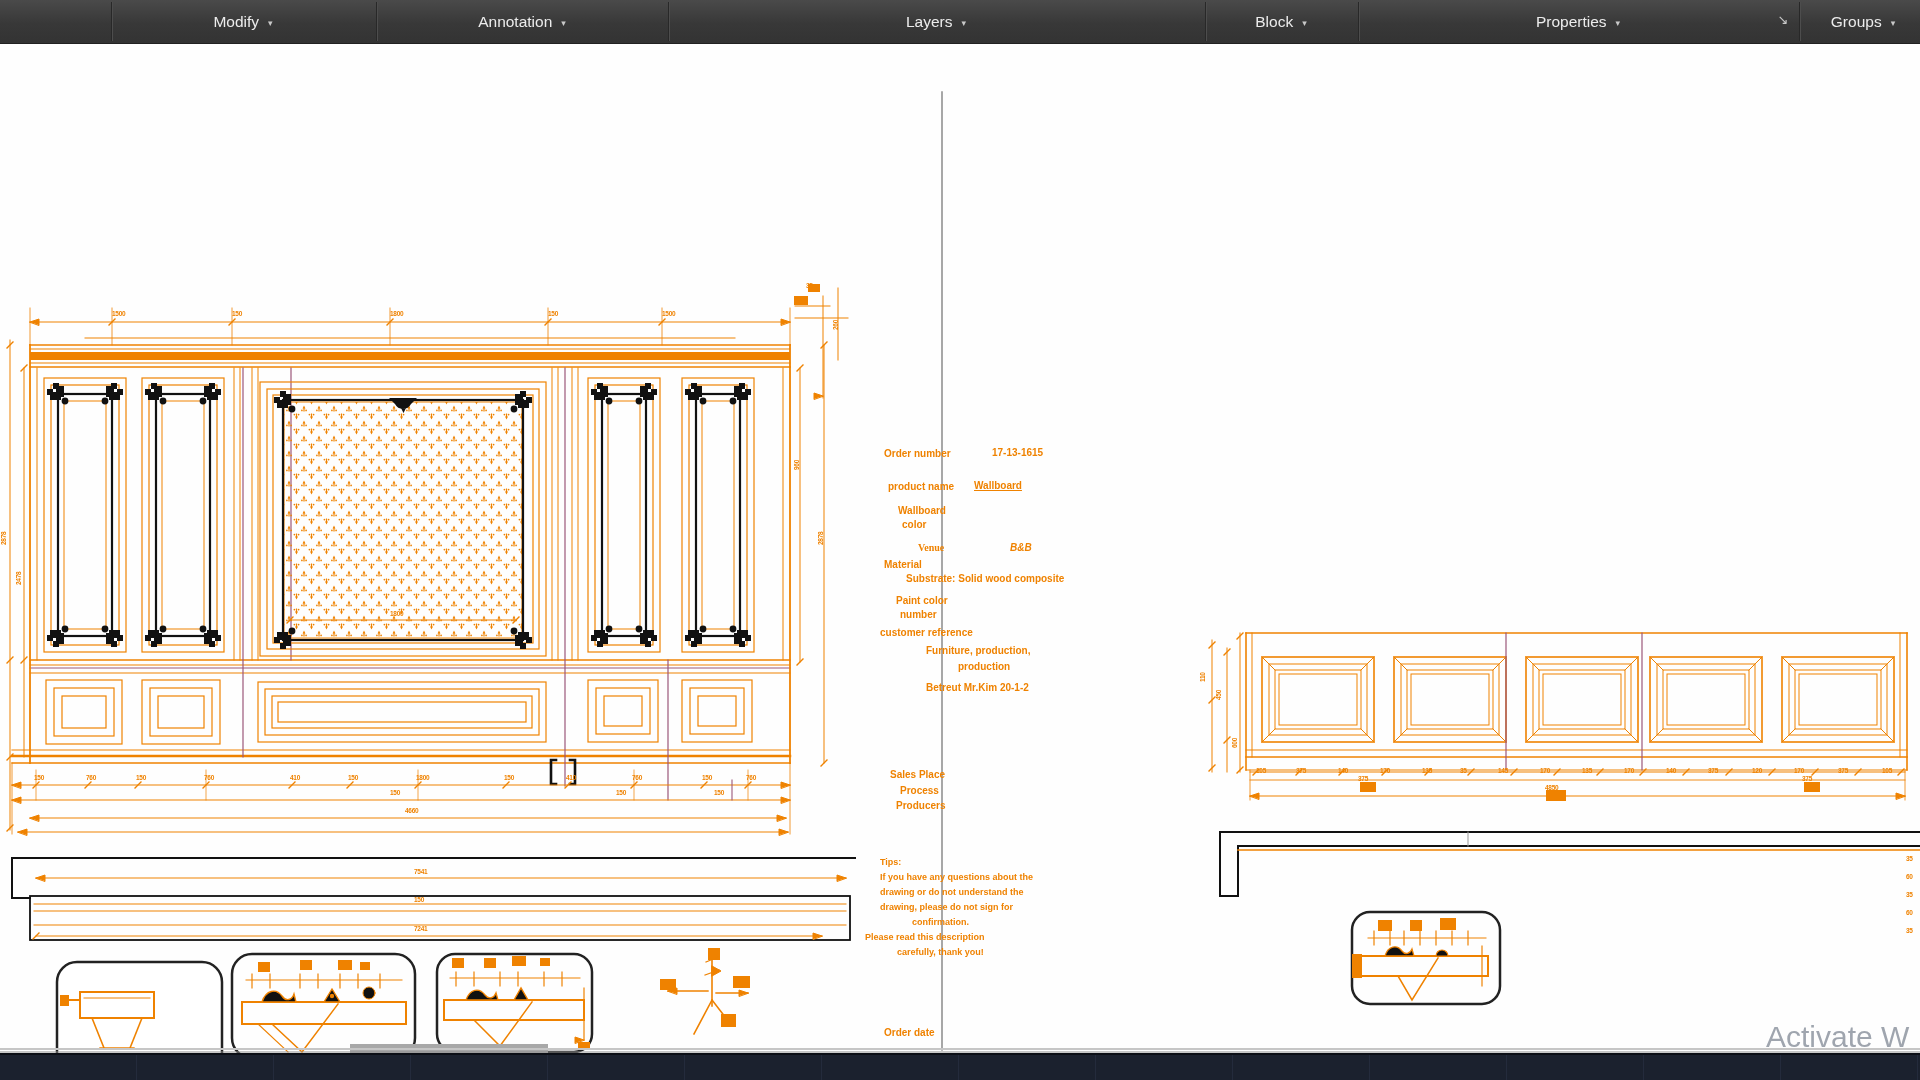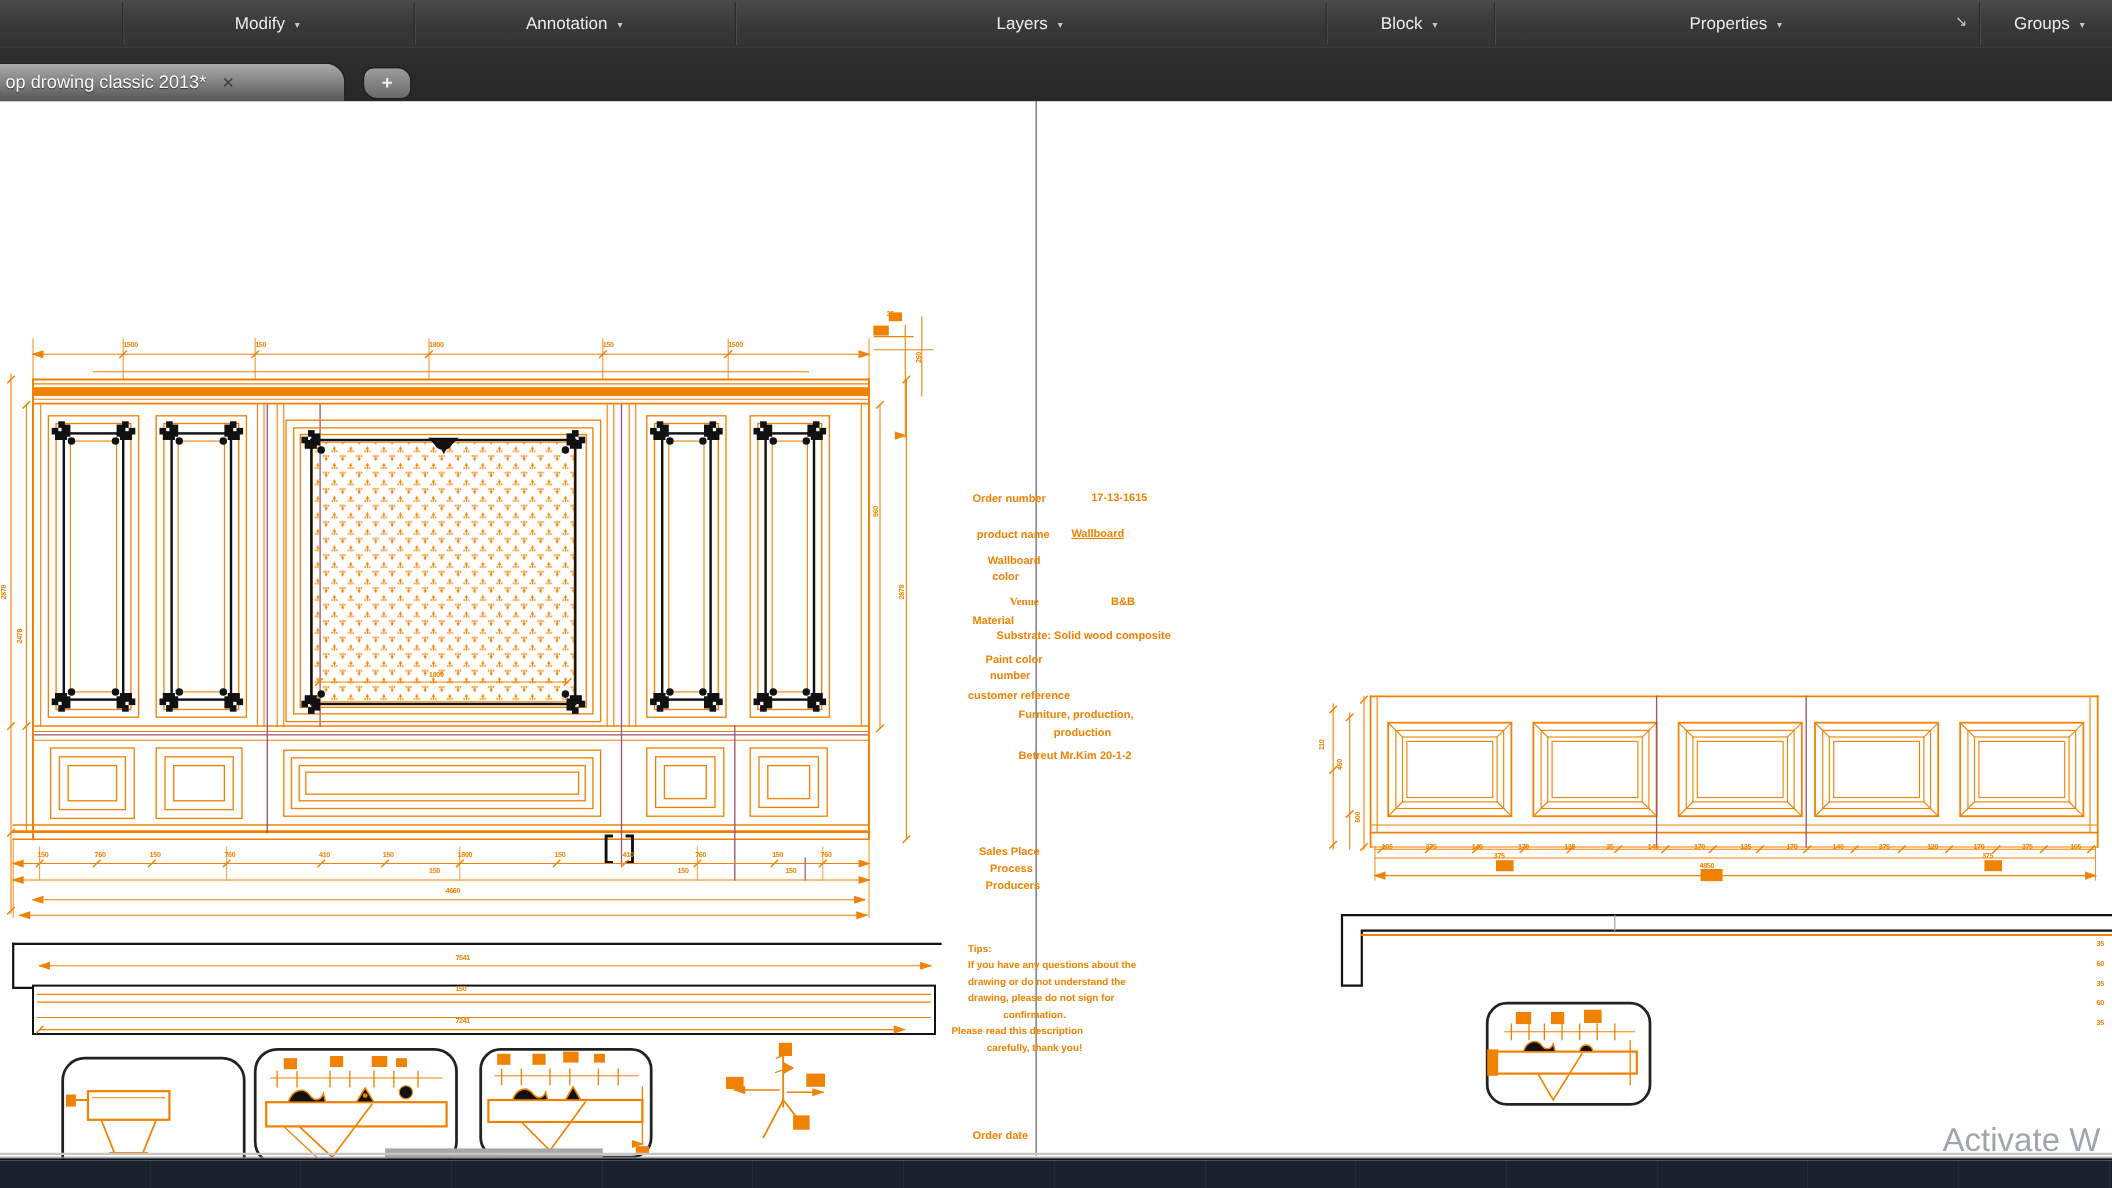--- a/index.html
+++ b/index.html
@@ -422,21 +422,21 @@
         </g>
     </svg>
     <div id="notes">
         <span style="left: 884px; top: 449px; font-size: 10px;">Order number</span>
         <span style="left: 992px; top: 448px; font-size: 10px;">17-13-1615</span>
         <span style="left: 888px; top: 482px; font-size: 10px;">product name</span>
         <span class="u" style="left: 974px; top: 481px; font-size: 10px;">Wallboard</span>
         <span style="left: 898px; top: 506px; font-size: 10px;">Wallboard</span>
         <span style="left: 902px; top: 520px; font-size: 10px;">color</span>
         <span style="left: 918px; top: 543px; font-size: 10px; font-family: Liberation Serif, serif;">Venue</span>
-        <span style="left: 1010px; top: 543px; font-size: 10px;">B&amp;B</span>
+        <span style="left: 1010px; top: 543px; font-size: 10px; font-style: italic;">B&amp;B</span>
         <span style="left: 884px; top: 560px; font-size: 10px;">Material</span>
         <span style="left: 906px; top: 574px; font-size: 10px;">Substrate: Solid wood composite</span>
         <span style="left: 896px; top: 596px; font-size: 10px;">Paint color</span>
         <span style="left: 900px; top: 610px; font-size: 10px;">number</span>
         <span style="left: 880px; top: 628px; font-size: 10px;">customer reference</span>
         <span style="left: 926px; top: 646px; font-size: 10px;">Furniture, production,</span>
         <span style="left: 958px; top: 662px; font-size: 10px;">production</span>
         <span style="left: 926px; top: 683px; font-size: 10px;">Betreut Mr.Kim 20-1-2</span>
         <span style="left: 890px; top: 756px; font-size: 10px; margin-top: 14px;">Sales Place</span>
         <span style="left: 900px; top: 786px; font-size: 10px;">Process</span>
@@ -539,22 +539,15 @@
         <span>Properties</span>
         <span class="dd">▾</span>
       </div>
     <div class="plabel" style="left:1863px">
         <span>Groups</span>
         <span class="dd">▾</span>
       </div>
     <div class="launcher" style="left:1783px">↘</div>
   </div>
 
-  <div class="tabbar">
-    <div class="tab">
-      <span class="lbl">op drowing classic 2013*</span>
-      <span class="x">✕</span>
-    </div>
-    <div class="newtab">+</div>
-  </div>
 
   <div class="bottombar"></div>
 </div>
 
 </body></html>

